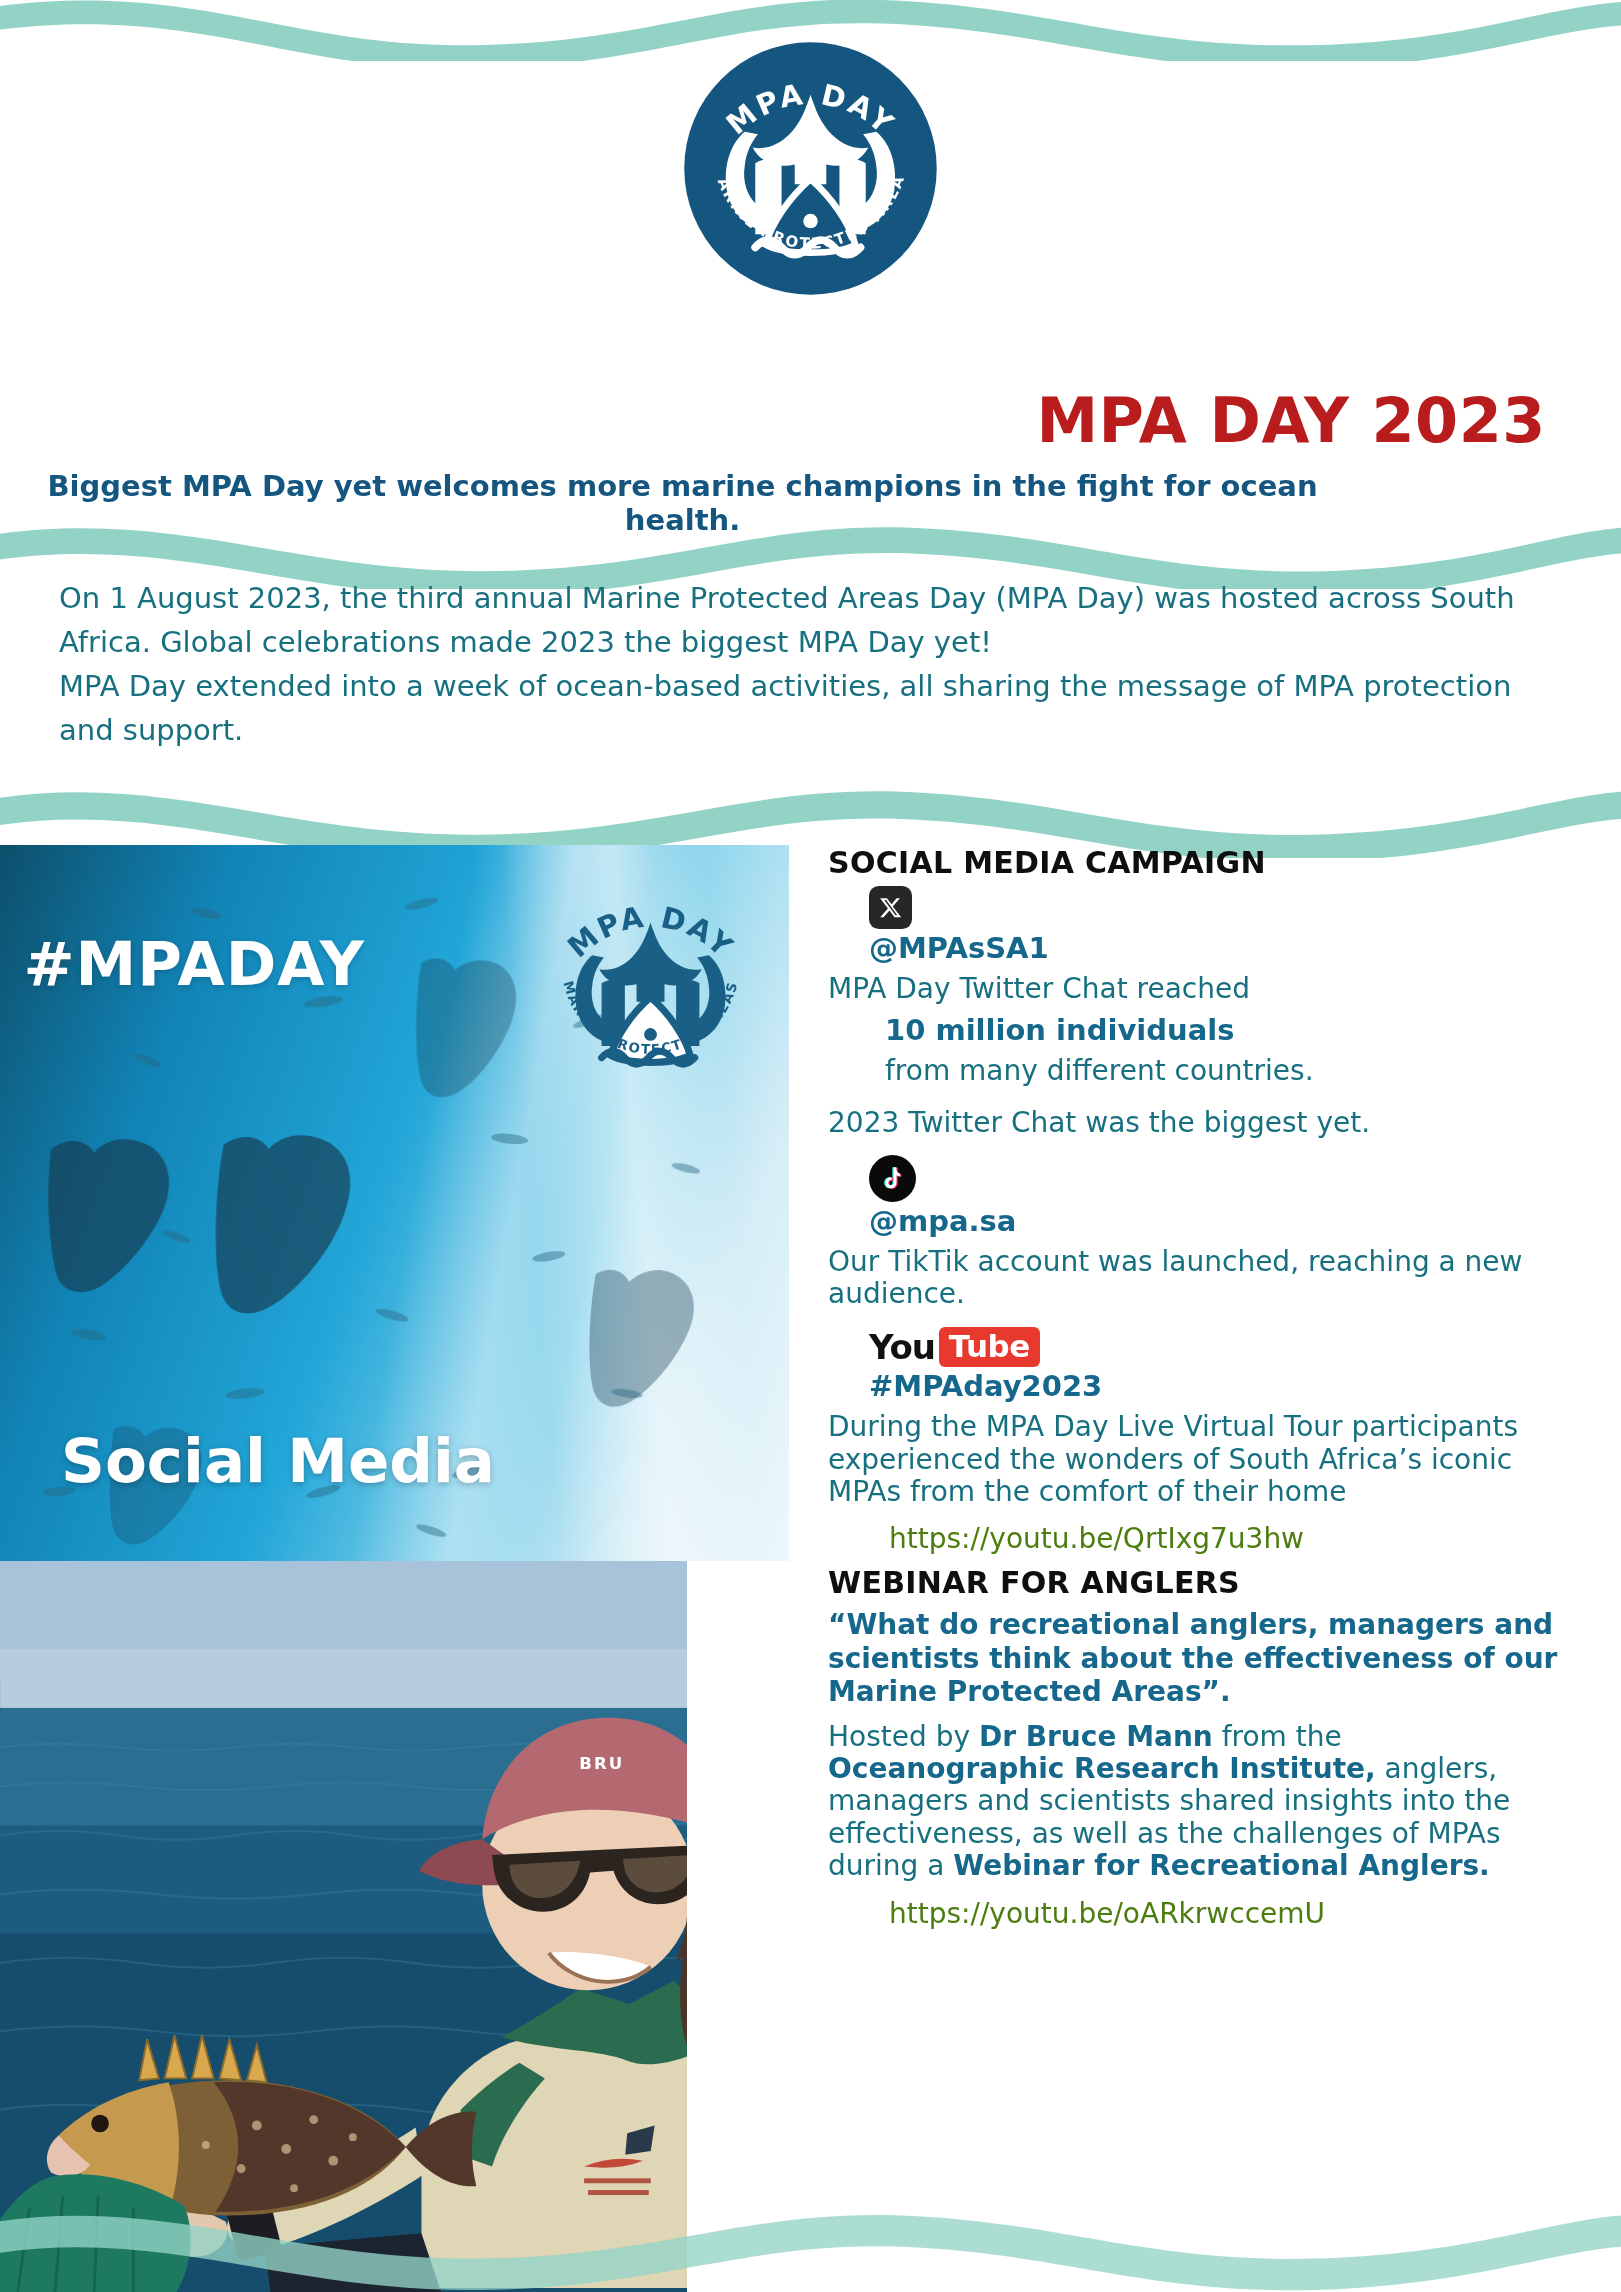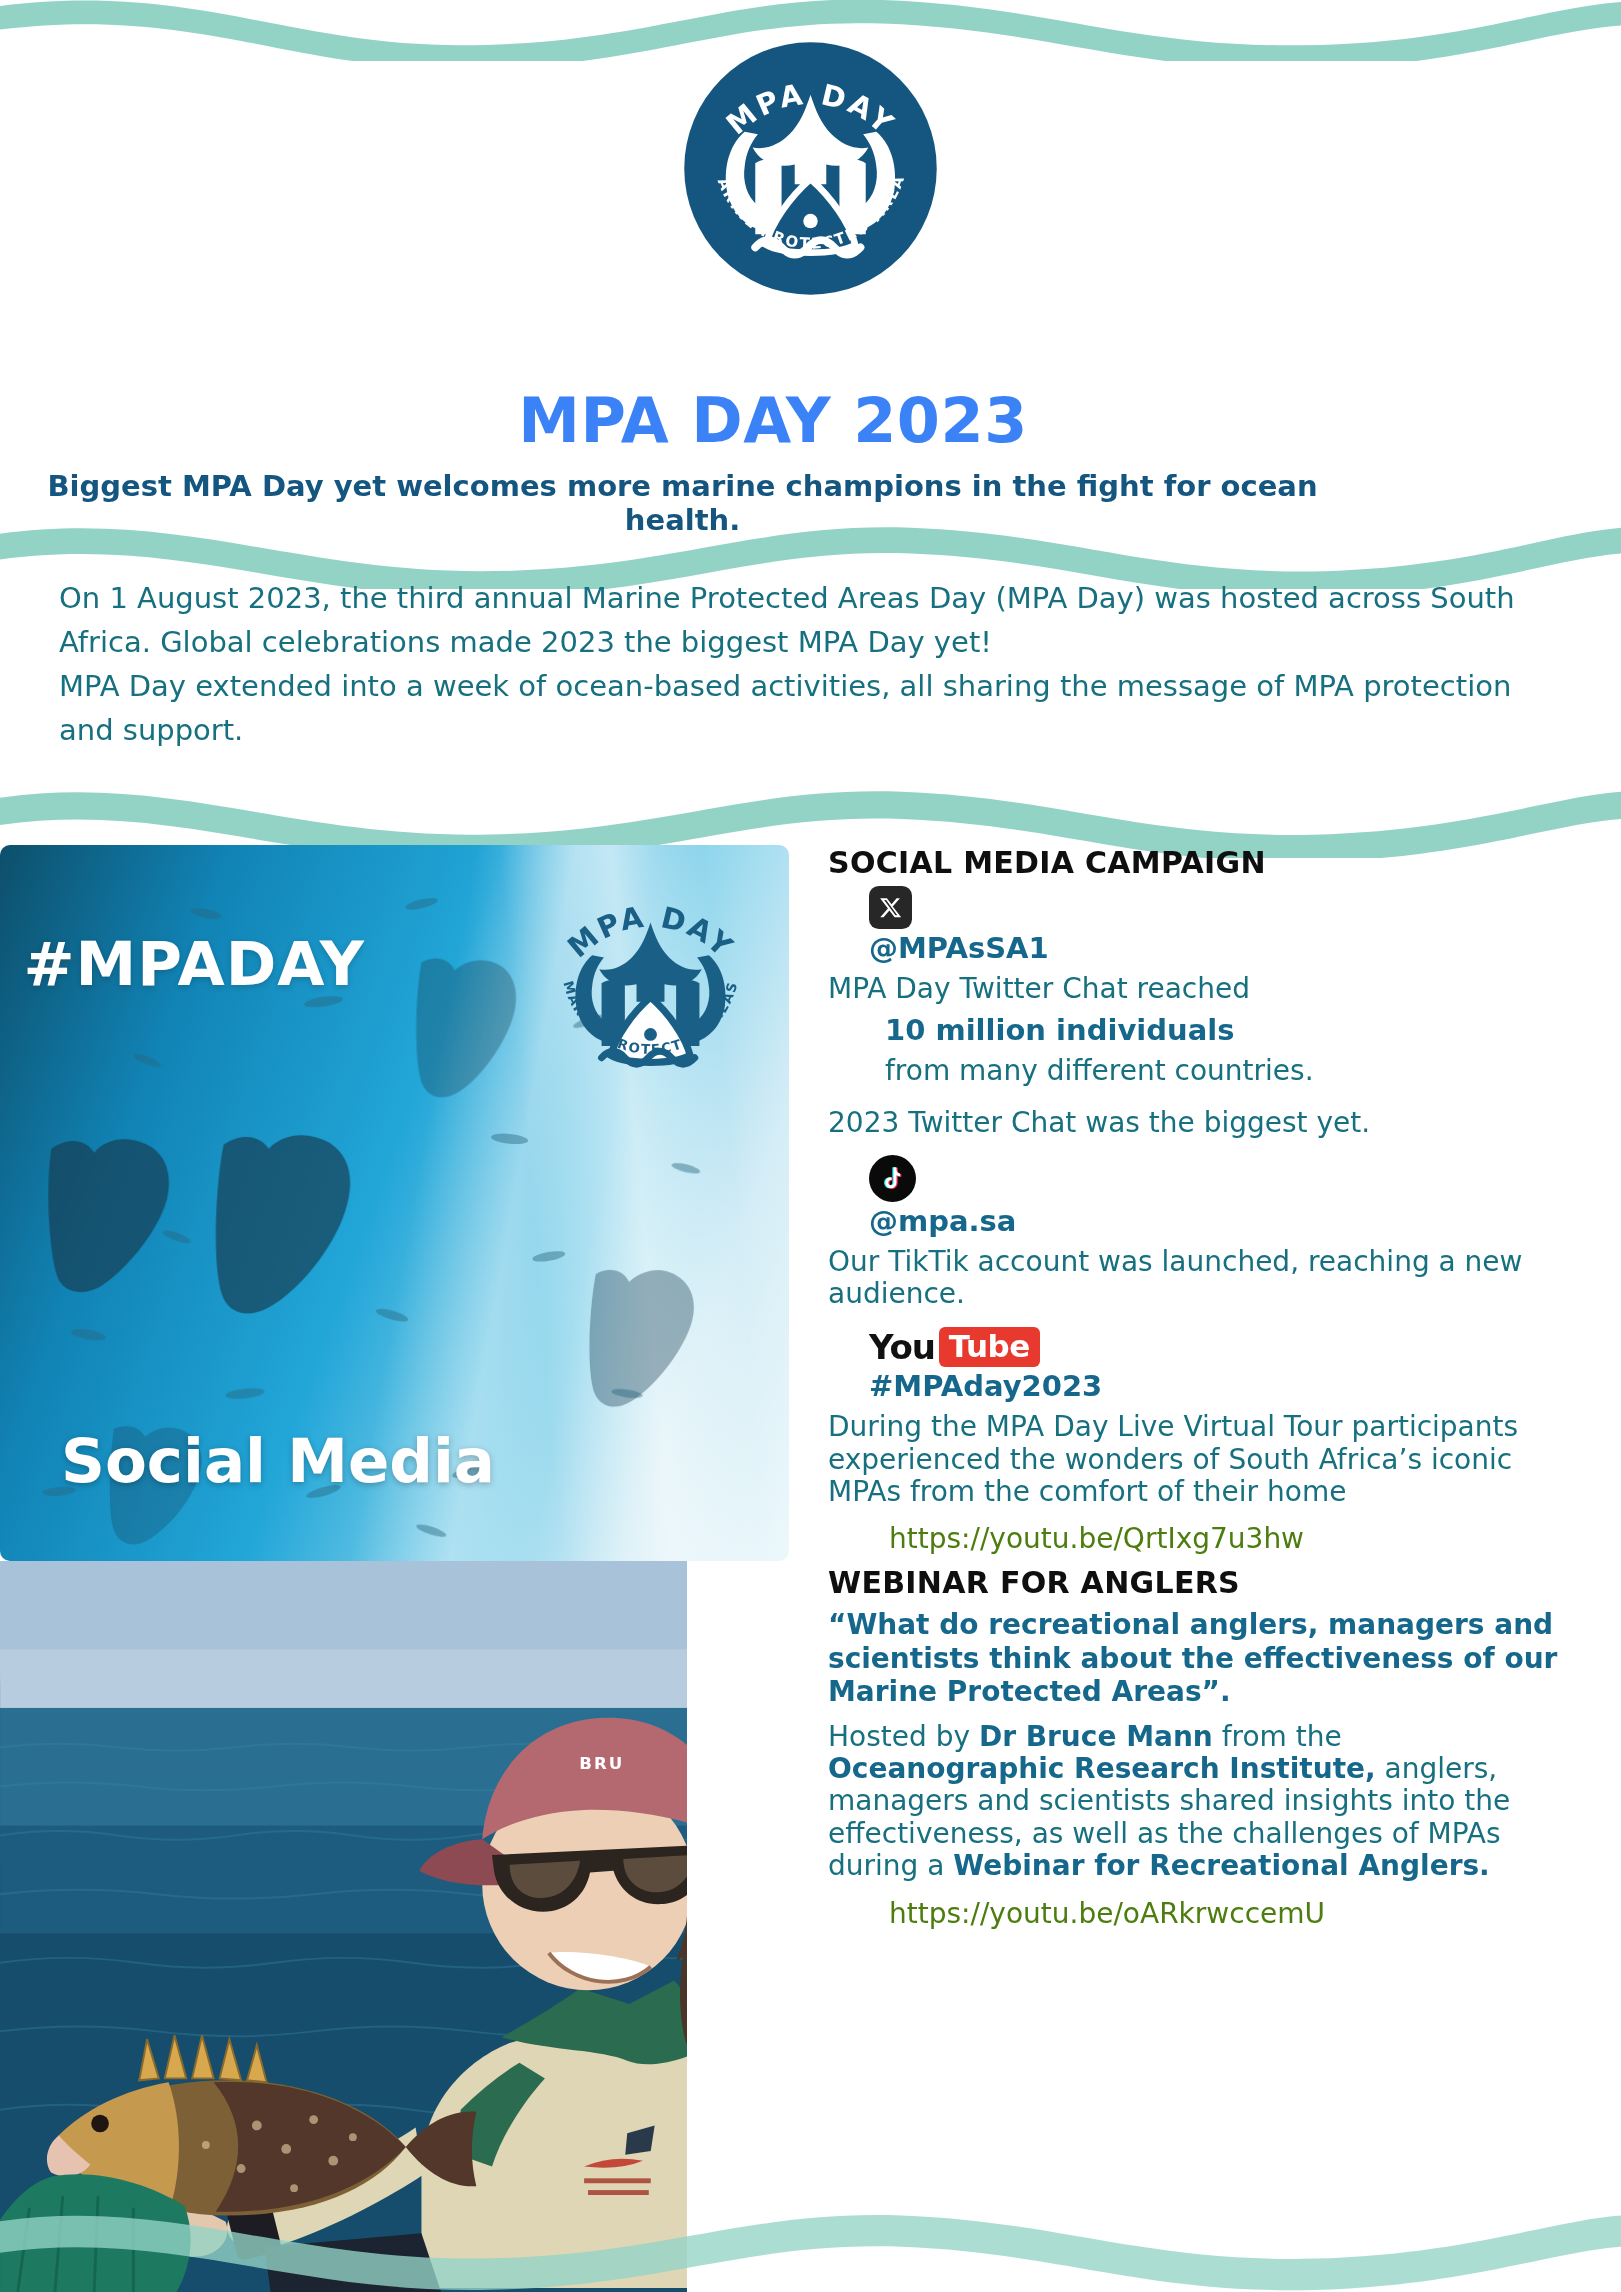--- a/index.html
+++ b/index.html
@@ -17,22 +17,22 @@
   .wave svg{display:block;width:100%;height:100%;}
 
   
   .logo-wrap{
     position:absolute;left:0;top:37px;width:1621px;
     display:flex;justify-content:center;align-items:flex-start;
   }
   .logo{width:263px;height:263px;display:block;}
 
   .title{
-    position:absolute;left:0;top:390px;width:1546px;text-align:center;
-    font-size:62px;line-height:1;font-weight:bold;color:#3b82f6;
+    position:absolute;left:0;top:390px;width:1546px;text-align:right;
+    font-size:62px;line-height:1;font-weight:bold;color:#b91c1c;
     letter-spacing:0.5px;
     font-family:"DejaVu Sans", sans-serif;
   }
   .subtitle{
     position:absolute;left:0;top:469px;width:1365px;text-align:center;
     font-size:29px;font-weight:bold;color:#14567f;
     font-family:"DejaVu Sans", sans-serif;
   }
 
   
@@ -42,21 +42,20 @@
     font-size:29px;line-height:1.52;
     font-family:"DejaVu Sans", sans-serif;
   }
 
   
   .left-col{position:absolute;left:0;top:845px;width:789px;}
 
   .img-social{
     position:relative;width:789px;height:716px;overflow:hidden;
     background:linear-gradient(110deg,#0d4f6b 0%,#1183b5 22%,#22a6d8 48%,#7fd0ea 68%,#cdeaf5 84%,#eaf7fb 100%);
-    border-radius:10px;
   }
   .img-social .ray{
     position:absolute;top:0;left:0;width:100%;height:100%;
     background:
       linear-gradient(100deg, rgba(255,255,255,0) 52%, rgba(255,255,255,0.38) 63%, rgba(255,255,255,0.05) 72%),
       linear-gradient(85deg, rgba(255,255,255,0) 66%, rgba(255,255,255,0.55) 79%, rgba(255,255,255,0.1) 90%);
   }
   .hashtag{
     position:absolute;left:23.5px;top:83px;
     color:#ffffff;font-size:61px;font-weight:bold;letter-spacing:1px;

